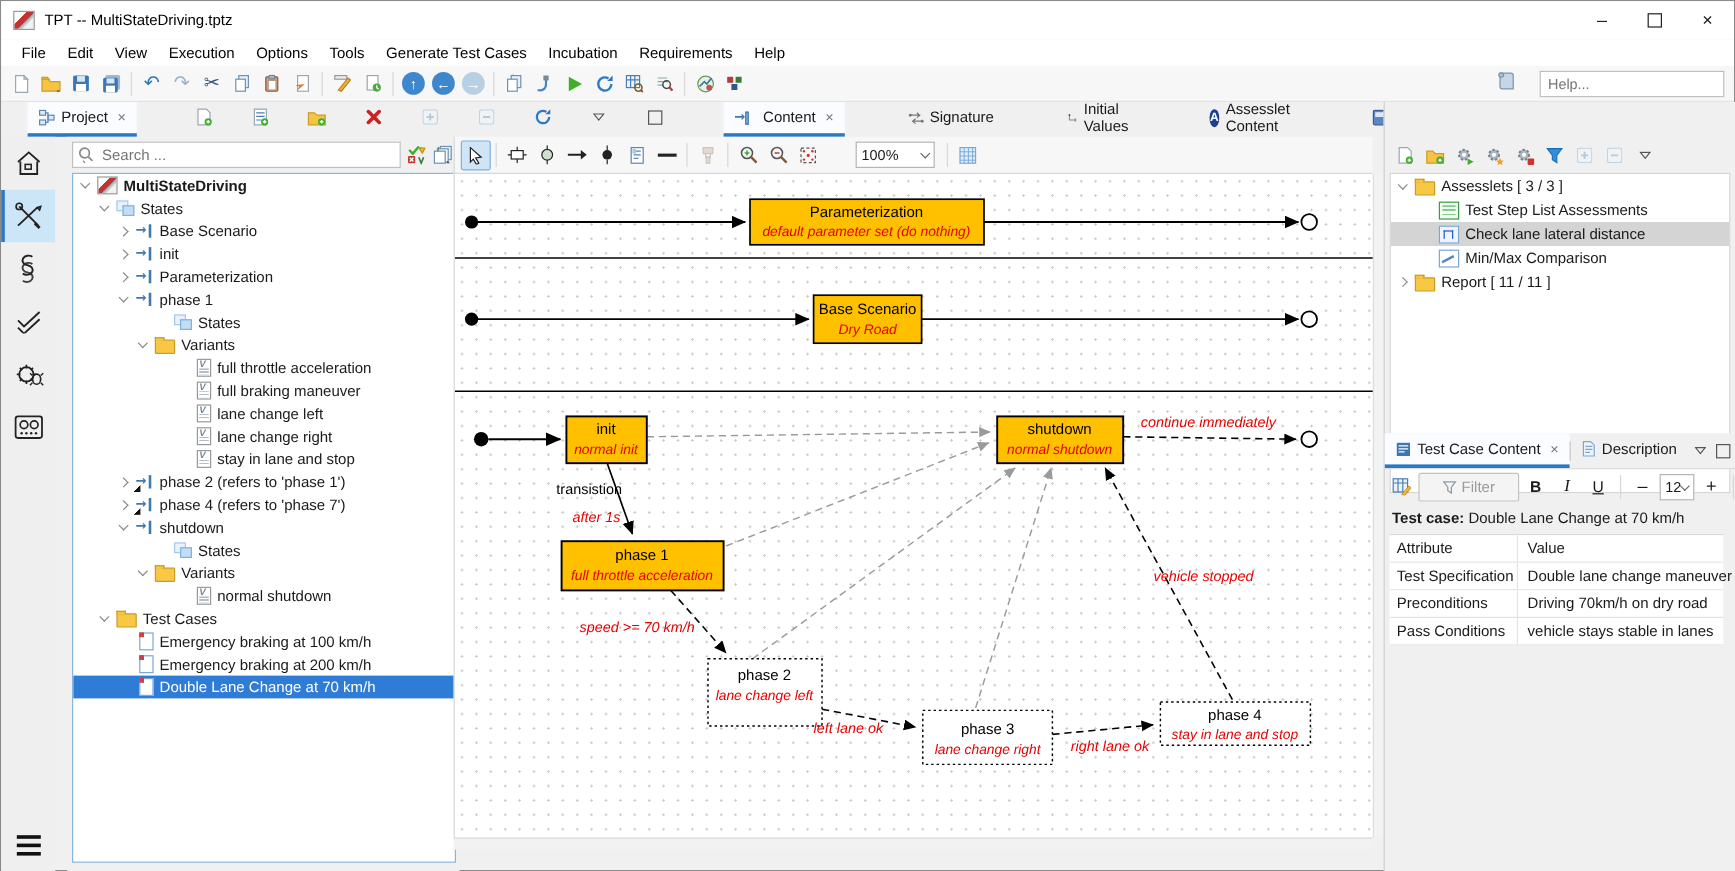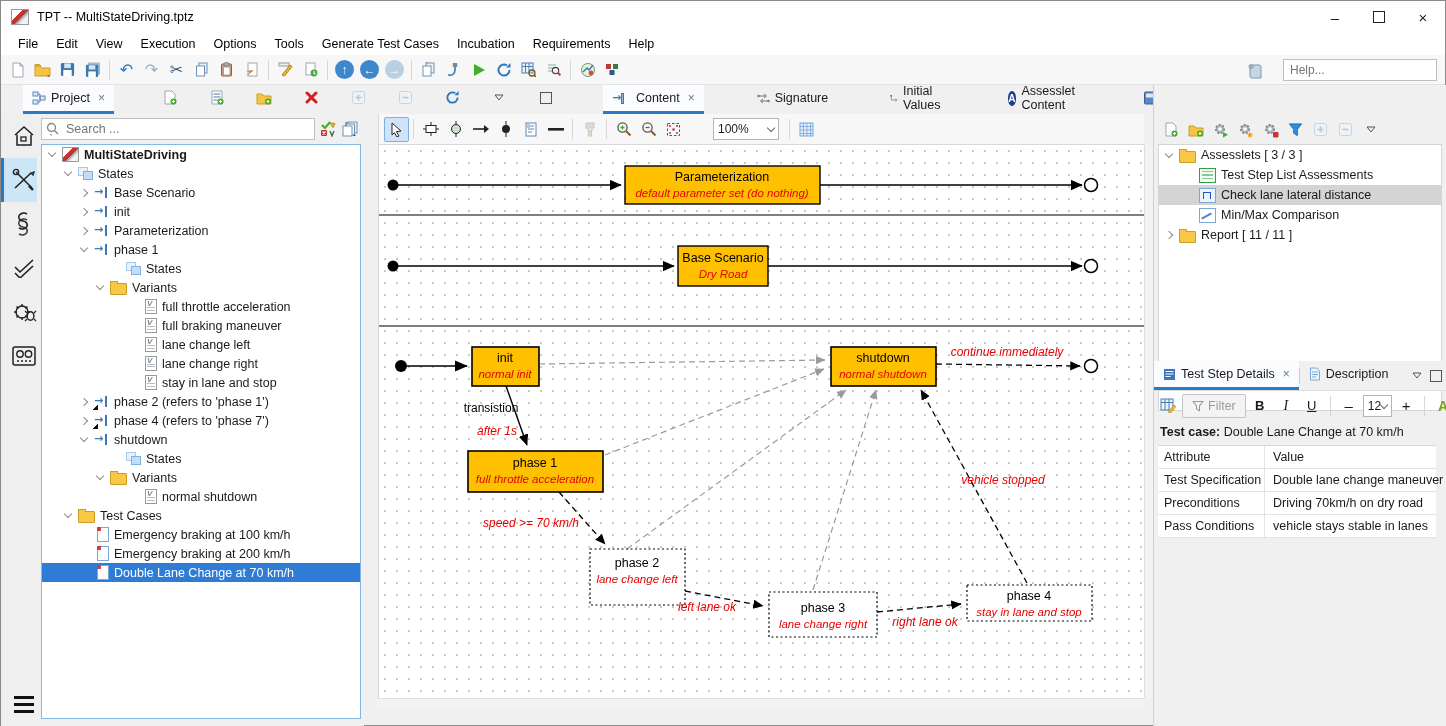--- a/index.html
+++ b/index.html
@@ -16,36 +16,36 @@
   .maxbox{width:10px;height:10px;border:1.3px solid #222;display:inline-block;}
   #menubar{left:0;top:32px;width:100%;height:22px;background:#fff;display:flex;align-items:center;padding-left:8px;box-sizing:border-box;}
   .menuitem{padding:2px 9px;color:#000;}
   
   #toolbar1{left:0;top:54px;width:100%;height:30px;background:#f7f7f7;display:flex;align-items:center;padding-left:4px;box-sizing:border-box;border-bottom:1px solid #e3e3e3;}
   .tbtn{width:25px;height:25px;display:flex;align-items:center;justify-content:center;flex:none;border-radius:2px;}
   .sep{width:1px;height:20px;background:#d7d7d7;margin:0 4px;flex:none;}
   .g{font-size:16px;line-height:1;}
   .blue{color:#2b79c2;} .gray{color:#9ab2c8;} .dark{color:#355a7e;}
   .circbtn{width:19px;height:19px;border-radius:50%;display:flex;align-items:center;justify-content:center;color:#fff;font-size:12px;font-weight:bold;}
-  #helpbox{right:8px;top:58px;display:flex;align-items:flex-end;gap:20px;}
+  #helpbox{right:8px;top:58px;display:flex;align-items:flex-start;gap:20px;}
   #helpinput{width:140px;height:20px;border:1px solid #c0c0c0;font-family:"Liberation Sans",sans-serif;font-size:12px;padding:0 6px;color:#555;}
   
   #tabrow{left:0;top:84px;width:100%;height:29px;background:#f0f0f0;display:flex;align-items:stretch;gap:22px;}
   .tab{display:flex;align-items:center;gap:5px;padding:0 9px;font-size:12.5px;color:#1a1a1a;border-bottom:3px solid transparent;box-sizing:border-box;}
   .tab.active{border-bottom-color:#2b79c2;background:#fafcff;}
   .closex{color:#777;font-size:12px;margin-left:3px;}
   .tabsep{width:1px;height:16px;background:#c9c9c9;align-self:center;}
   
   #leftstrip{left:0;top:113px;width:45px;height:613px;background:#efefef;}
   .stripbtn{width:45px;height:44px;display:flex;align-items:center;justify-content:center;}
   .stripbtn.active{background:#cde6f7;box-shadow:inset 3px 0 0 #2b79c2;}
   #hamburger{position:absolute;left:13px;top:578px;}
   #hamburger div{width:20px;height:3px;background:#111;margin:4px 0;}
   
-  #projectpanel{left:36px;top:113px;width:327px;height:613px;background:#f0f0f0;}
+  #projectpanel{left:55px;top:113px;width:327px;height:613px;background:#f0f0f0;}
   #searchrow{position:absolute;left:4px;top:3px;width:318px;height:24px;display:flex;align-items:center;gap:5px;}
   #searchinput{flex:1;height:22px;border:1px solid #c0c0c0;background:#fff;font-family:"Liberation Sans",sans-serif;font-size:12.5px;padding:0 4px 0 24px;color:#666;box-sizing:border-box;}
   #tree{position:absolute;left:4px;top:30px;width:320px;height:575px;background:#fff;border:1px solid #86b7e2;overflow:hidden;box-sizing:border-box;}
   .trow{height:19px;display:flex;align-items:center;white-space:nowrap;}
   .trow.sel{background:#2f7cd6;color:#fff;}
   .tlabel{font-size:12.5px;}
   .bold{font-weight:bold;}
   .ch{width:5px;height:5px;border-right:1.4px solid #8a8a8a;border-bottom:1.4px solid #8a8a8a;display:inline-block;transform:rotate(-45deg);margin:0 7px 0 3px;flex:none;}
   .ch.open{transform:rotate(45deg);margin-top:-3px;}
   .ch.none{border-color:transparent;}
@@ -84,21 +84,21 @@
   #rightpanel{left:1152px;top:84px;width:294px;height:642px;background:#f0f0f0;border-left:1px solid #d0d0d0;box-sizing:border-box;}
   .acircle{width:15px;height:15px;border-radius:50%;background:#1e3f8f;color:#fff;font:bold 10px/15px "Liberation Sans",sans-serif;text-align:center;display:inline-block;}
   #assessbar{position:absolute;left:4px;top:31px;height:27px;display:flex;align-items:center;}
   #assesstree{position:absolute;left:4px;top:59px;width:284px;height:267px;background:#fff;border:1px solid #d5d5d5;box-sizing:border-box;}
   .arow{height:20px;display:flex;align-items:center;white-space:nowrap;font-size:12.5px;}
   .arow.sel{background:#d4d4d4;}
   
   #detailtabs{position:absolute;left:0;top:276px;width:294px;height:29px;background:#f0f0f0;display:flex;align-items:stretch;border-bottom:1px solid #ddd;}
   #fmtbar{position:absolute;left:2px;top:306px;width:292px;height:29px;display:flex;align-items:center;gap:2px;}
   .fbtn{min-width:20px;height:22px;display:flex;align-items:center;justify-content:center;padding:0 2px;border-radius:2px;}
-  .filterbtn{height:22px;border:1px solid #c3c3c3;background:#f4f4f4;color:#9a9a9a;display:flex;align-items:center;gap:4px;padding:0 9px;border-radius:2px;}
+  .filterbtn{height:22px;border:1px solid #c3c3c3;background:#f4f4f4;color:#9a9a9a;display:flex;align-items:center;gap:4px;padding:0 19px;border-radius:2px;}
   .fontsel{width:40px;height:20px;border:1px solid #b5b5b5;background:#fff;display:flex;align-items:center;justify-content:space-between;padding:0 4px;font-size:12px;}
   #tcline{position:absolute;left:6px;top:340px;font-size:12.5px;white-space:nowrap;}
   #dtable{position:absolute;left:4px;top:360px;width:278px;border-top:1px solid #d9d9d9;}
   .drow{display:flex;height:22px;align-items:center;border-bottom:1px solid #e3e3e3;background:#fff;}
   .dc1{width:100px;padding-left:6px;flex:none;border-right:1px solid #e3e3e3;height:100%;display:flex;align-items:center;text-align:right;}
   .dc2{padding-left:8px;flex:1;height:100%;display:flex;align-items:center;white-space:nowrap;}
   svg text{font-family:"Liberation Sans",sans-serif;}
   .ntitle{font-size:12.5px;fill:#000;}
   .nsub{font-size:11.5px;font-style:italic;fill:#e60000;}
   .elabel{font-size:12px;font-style:italic;fill:#e60000;}
@@ -883,21 +883,21 @@
           <span>Report  [ 11 / 11 ]</span>
         </div>
     </div>
 
     <div id="detailtabs">
       <div class="tab active">
         <svg width="13" height="13" viewBox="0 0 13 13">
             <rect x="1" y="1" width="11" height="11" fill="#3b77b5"></rect>
             <path d="M2.5 3.5h8M2.5 6h8M2.5 8.5h5" stroke="#fff"></path>
           </svg>
-        <span>Test Step Details</span>
+        <span>Test Case Content</span>
         <span class="closex">×</span>
       </div>
       <div class="tabsep"></div>
       <div class="tab">
         <svg width="12" height="14" viewBox="0 0 12 14">
             <path d="M1.5 1h6l3 3v9h-9z" fill="#eef4fb" stroke="#7aa7d8"></path>
             <path d="M3 5h6M3 7.5h6M3 10h4" stroke="#7aa7d8"></path>
           </svg>
         <span>Description</span>
       </div>

